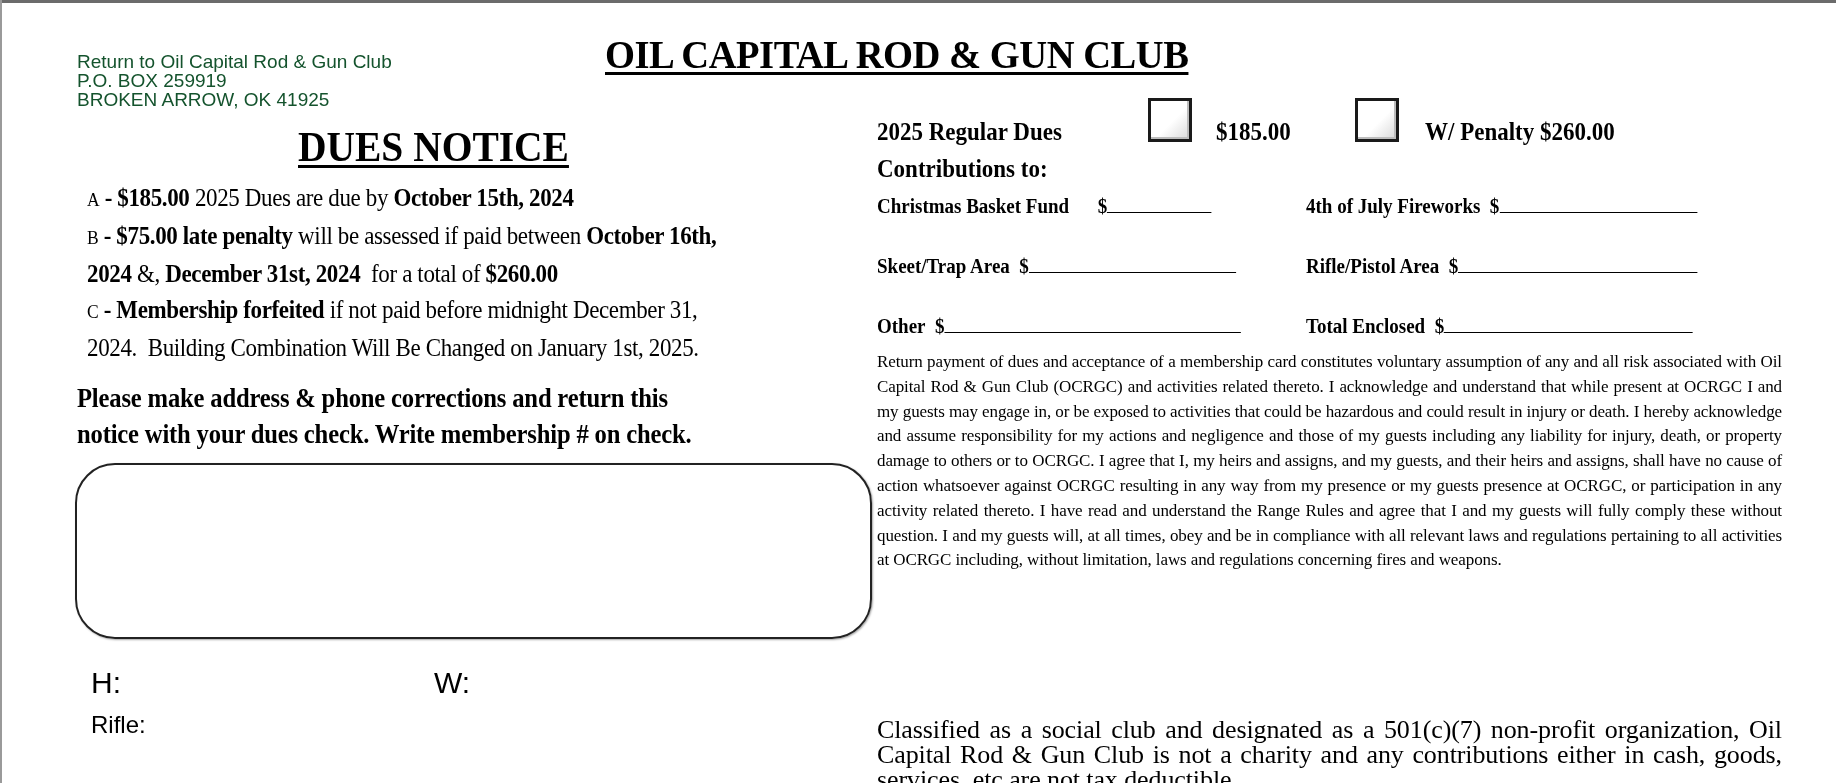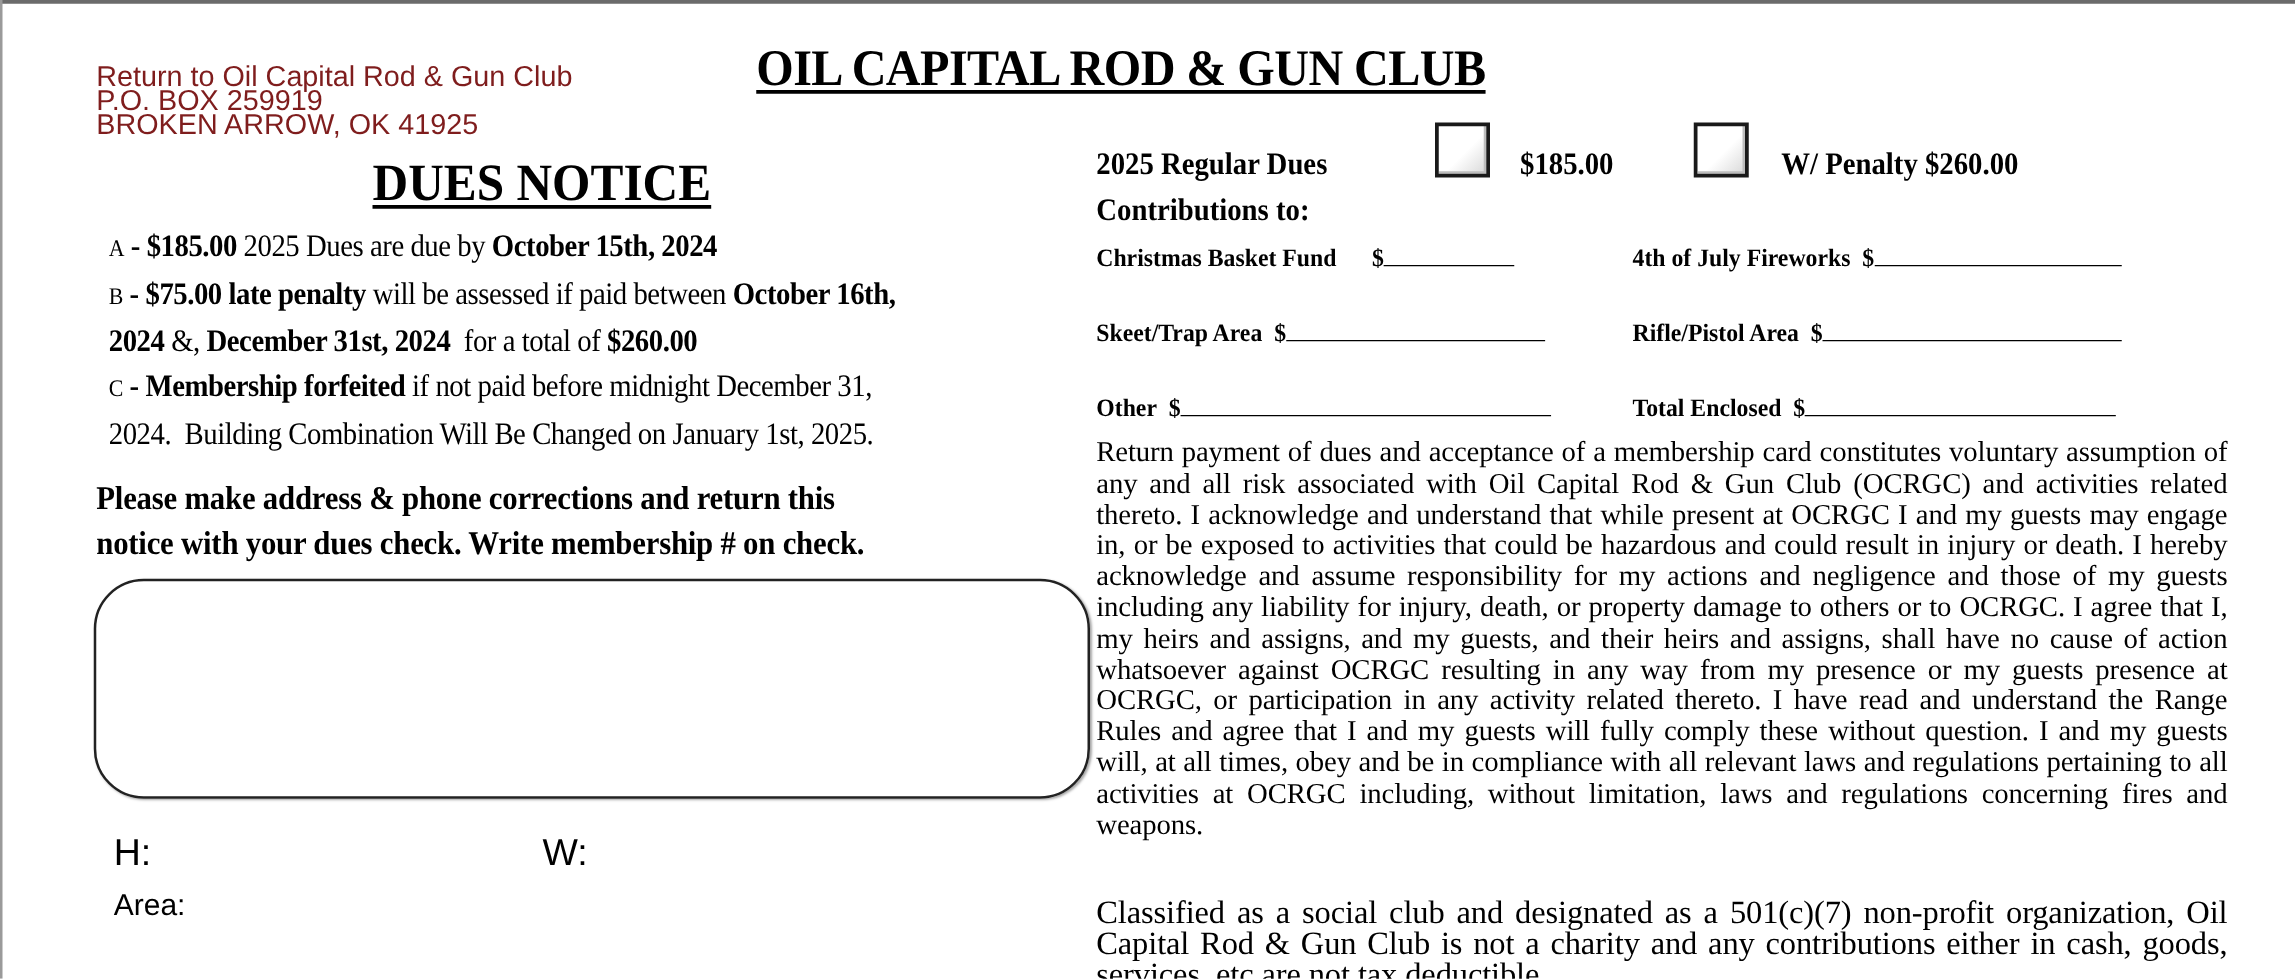--- a/index.html
+++ b/index.html
@@ -9,22 +9,22 @@
       position: relative;
       font-family: "Liberation Serif", serif;
       color: #000;
     }
     .frame-top { position: absolute; left: 0; top: 0; width: 1836px; height: 3px; background: #6b6b6b; }
     .frame-left { position: absolute; left: 0; top: 0; width: 2px; height: 783px; background: #9a9a9a; }
     .abs { position: absolute; }
 
     .return-addr {
       left: 77px; top: 52px;
-      font-family: "Liberation Sans", sans-serif; font-size: 23px; line-height: 19px;
-      color: #7f1d1d;
+      font-family: "Liberation Sans", sans-serif; font-size: 19px; line-height: 19px;
+      color: #14532d;
     }
     .return-addr div { white-space: nowrap; }
 
     .club-title {
       left: 605px; top: 30px;
       font-size: 41px; font-weight: bold; text-decoration: underline; text-decoration-thickness: 3px;
       text-underline-offset: 4px; letter-spacing: -0.5px; white-space: nowrap;
       transform: scaleX(0.94); transform-origin: left top;
     }
     .dues-title {
@@ -66,21 +66,21 @@
       border: 3px solid #1a1a1a; background: linear-gradient(135deg, #ffffff 55%, #d8d8d8 100%);
       box-shadow: inset -2px -2px 0 #bdbdbd;
     }
     .contrib-title { left: 877px; top: 155px; font-size: 25px; font-weight: bold; white-space: nowrap; transform: scaleX(0.92); transform-origin: left top; }
 
     .field-row { font-size: 20px; font-weight: bold; white-space: nowrap; transform: scaleX(0.95); transform-origin: left top; }
     .blank { display: inline-block; border-bottom: 1.5px solid #000; height: 18px; vertical-align: baseline; }
 
     .waiver {
       left: 877px; top: 350px; width: 905px;
-      font-size: 23px; line-height: 24.8px; text-align: justify;
+      font-size: 17px; line-height: 24.8px; text-align: justify;
       letter-spacing: -0.1px;
       font-family: Liberation Serif, serif;
     }
     .classified {
       left: 877px; top: 718px; width: 905px;
       font-size: 26px; line-height: 24.8px; text-align: justify;
       letter-spacing: -0.1px;
     }
   </style>
 </head>
@@ -116,21 +116,21 @@
 
 <div class="abs instructions">
   <div>Please make address &amp; phone corrections and return this</div>
   <div>notice with your dues check. Write membership # on check.</div>
 </div>
 
 <div class="abs address-box"></div>
 
 <div class="abs phone-h">H:</div>
 <div class="abs phone-w">W:</div>
-<div class="abs email">Area:</div>
+<div class="abs email">Rifle:</div>
 
 <div class="abs dues-row" style="left:877px;">2025 Regular Dues</div>
 <div class="abs checkbox" style="left:1148px; top:98px;"></div>
 <div class="abs dues-row" style="left:1216px;">$185.00</div>
 <div class="abs checkbox" style="left:1355px; top:98px;"></div>
 <div class="abs dues-row" style="left:1425px;">W/ Penalty $260.00</div>
 
 <div class="abs contrib-title">Contributions to:</div>
 
 <div class="abs field-row" style="left:877px; top:194px;">

